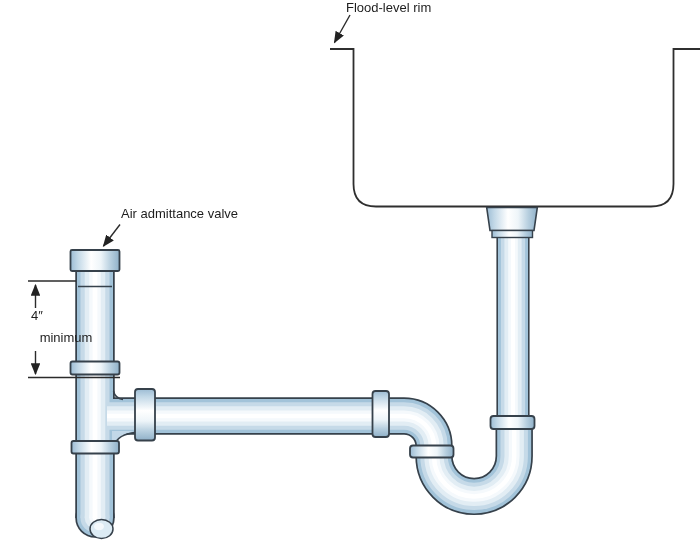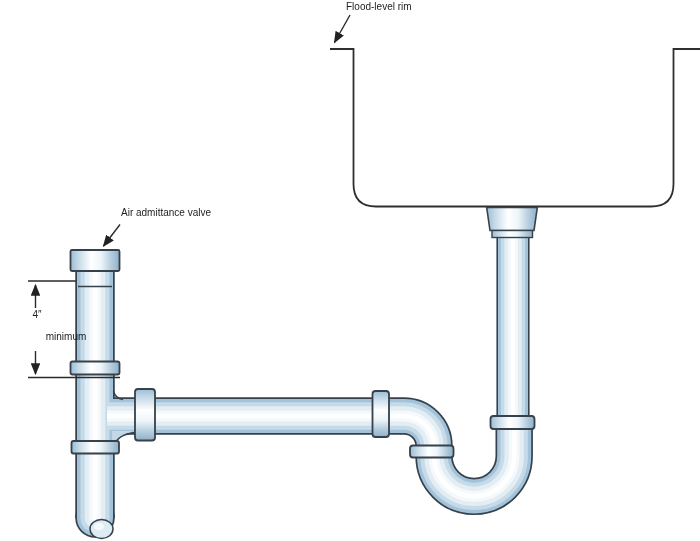--- a/index.html
+++ b/index.html
@@ -2,21 +2,21 @@
 <html><head>
 <meta charset="utf-8">
 <style>
   html,body{margin:0;padding:0;background:#ffffff;}
   .stage{
     position:relative;width:700px;height:541px;background:#ffffff;overflow:hidden;
     font-family:"Liberation Sans",sans-serif;
   }
   .stage svg{position:absolute;left:0;top:0;}
   .lbl{
-    position:absolute;color:#1d1d1d;font-size:10px;line-height:1.1;
+    position:absolute;color:#1d1d1d;font-size:13px;line-height:1.1;
     white-space:nowrap;font-family:"Liberation Sans",sans-serif;
   }
   .lbl-center{text-align:center;}
   
   .p1{stroke:#36414b;} .p2{stroke:#a2c3d9;} .p3{stroke:#c6dae8;}
   .p4{stroke:#e2edf4;} .p5{stroke:#f5f9fc;} .p6{stroke:#ffffff;}
   .tube{fill:none;stroke-linecap:butt;stroke-linejoin:round;}
   .tube-round{fill:none;stroke-linecap:round;}
   .ann{stroke:#2b2b2b;stroke-width:1.4;fill:none;}
   .fit{stroke:#36414b;stroke-width:1.8;}

